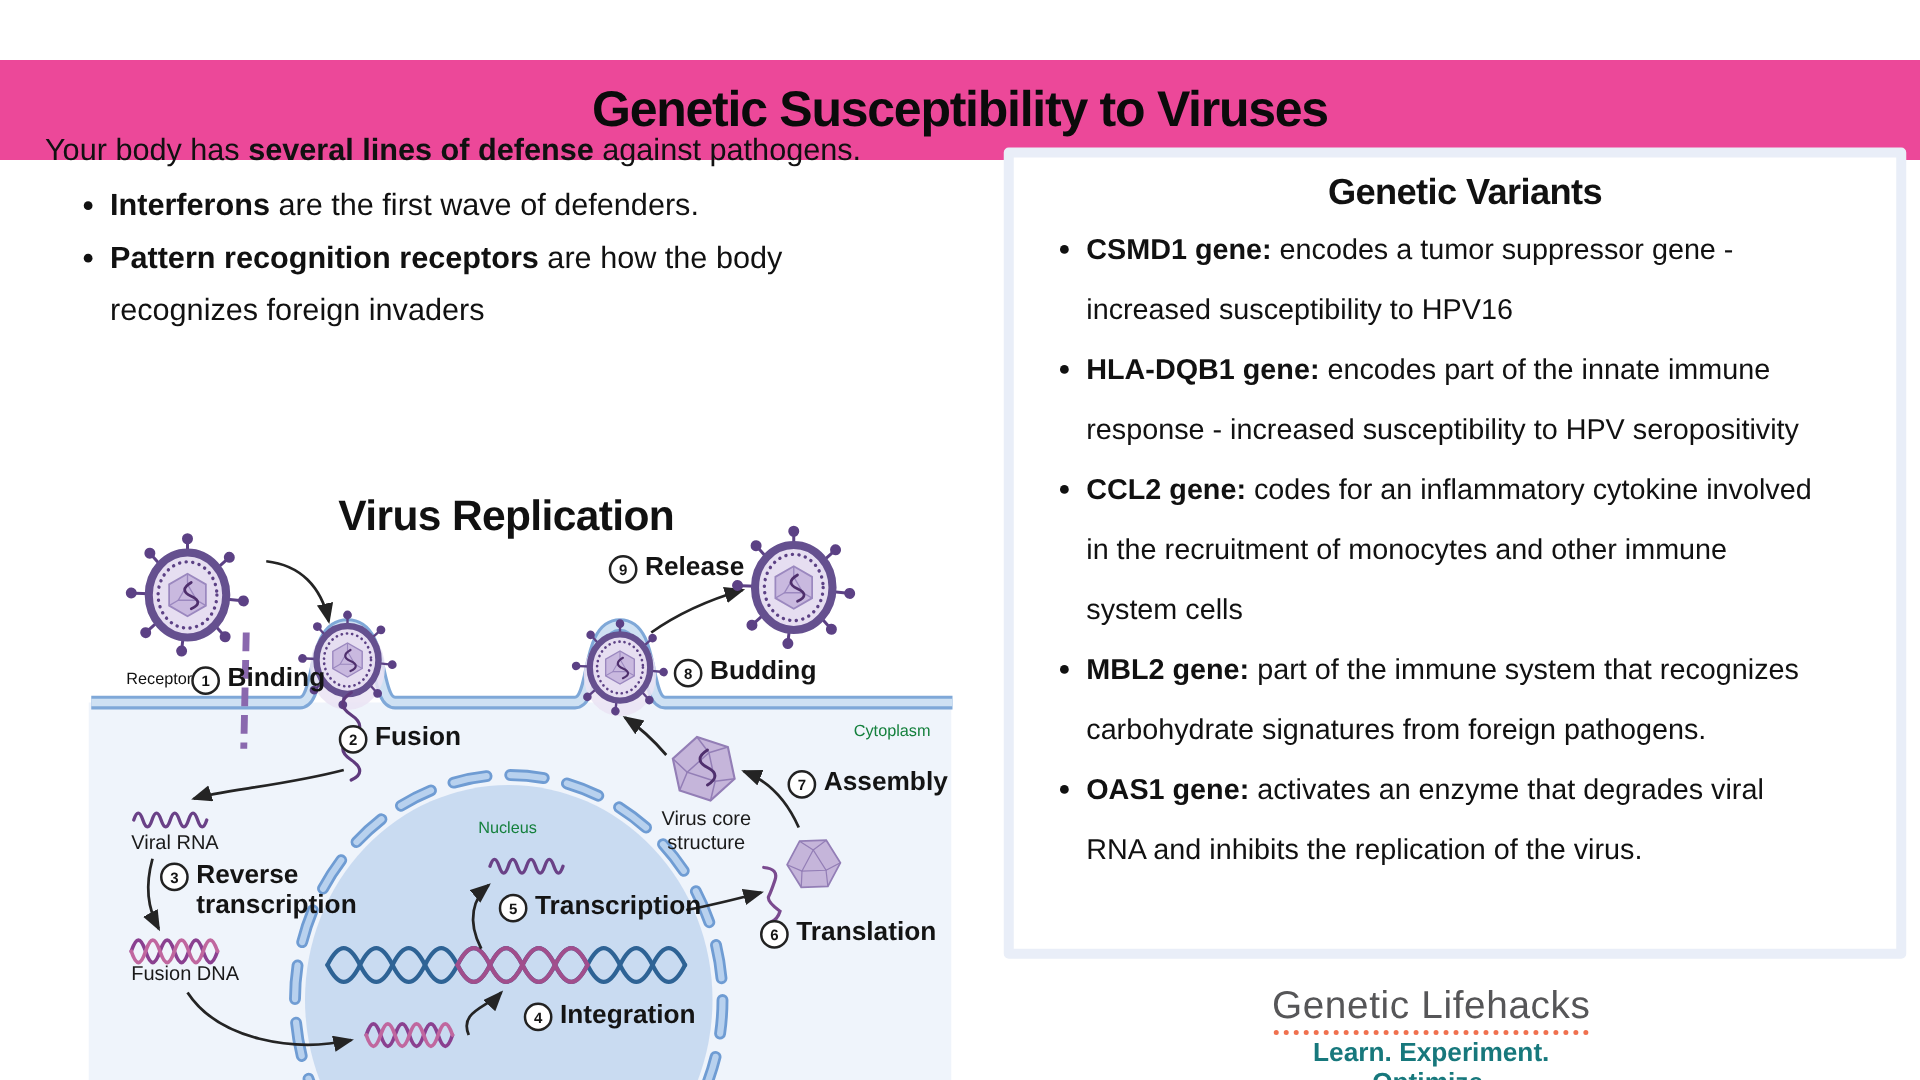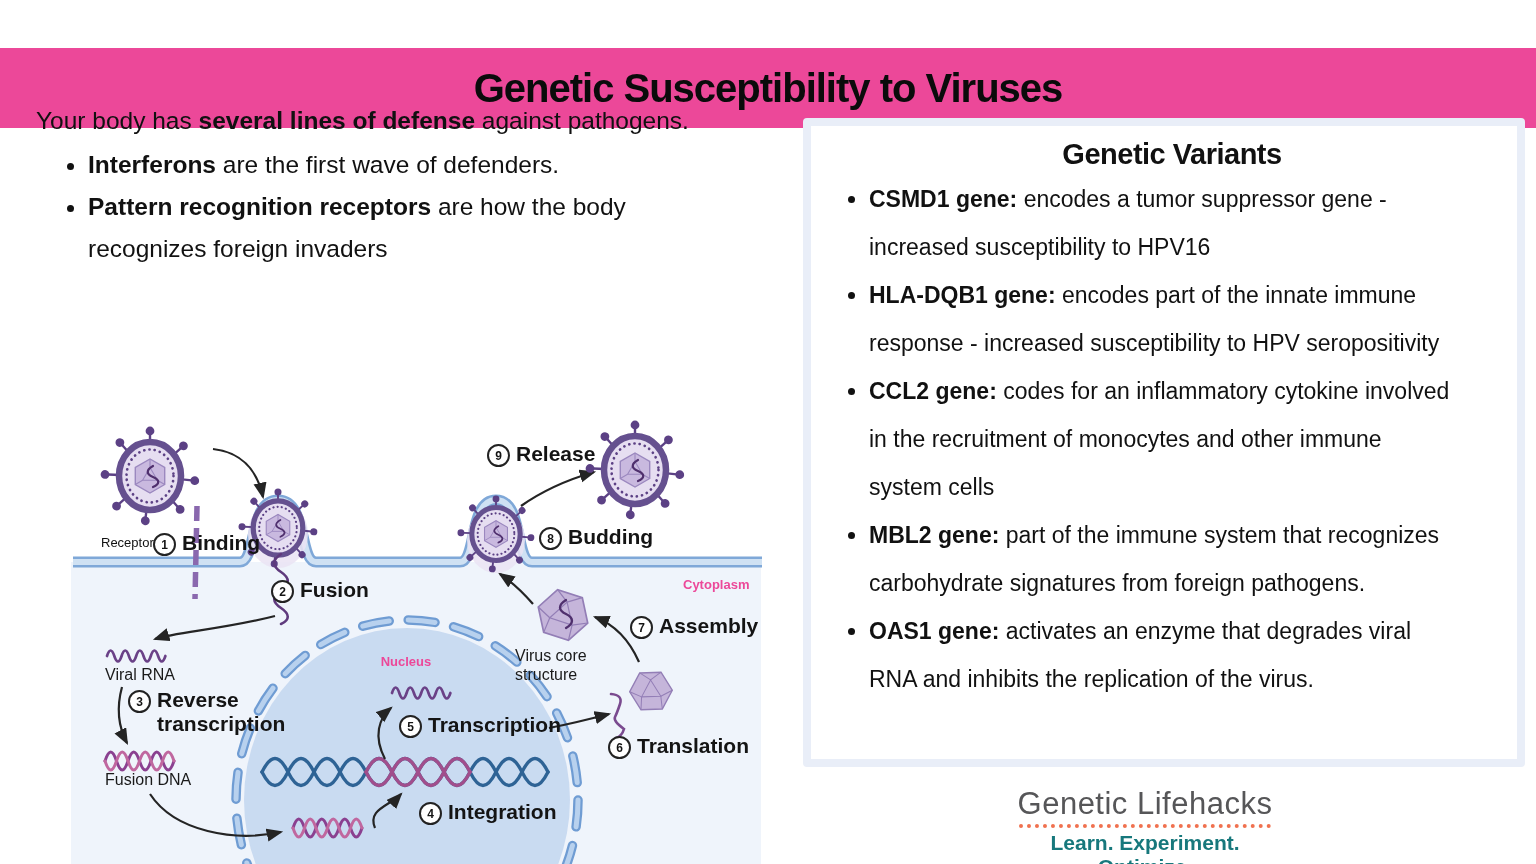--- a/index.html
+++ b/index.html
@@ -31,23 +31,23 @@
   }
   b{font-weight:bold;}
   
   .diagram{position:absolute;left:65px;top:394px;width:705px;height:470px;}
   .diagram .dg-title{
     position:absolute;left:0;top:0;width:680px;text-align:center;
     font-size:34px;font-weight:bold;letter-spacing:-0.5px;
   }
   .diagram svg{position:absolute;left:0;top:0;}
   .dlabel{position:absolute;font-size:13px;color:#111;}
-  .dlabel.blue{color:#ec4899;font-weight:bold;}
+  .dlabel.blue{color:#15803d;}
   .dlabel.md{font-size:16px;color:#1a1a1a;}
-  .dlabel.center{}
+  .dlabel.center{text-align:center;}
   .step{
     position:absolute;display:flex;align-items:flex-start;gap:6px;
     font-size:21px;font-weight:bold;color:#141414;line-height:24px;
   }
   .step .num{
     flex:0 0 auto;width:19px;height:19px;margin-top:2px;
     border:2px solid #222;border-radius:50%;background:#fff;
     font-size:12px;font-weight:bold;display:flex;align-items:center;justify-content:center;
   }
   .s1{left:88px;top:137px;}
@@ -208,20 +208,21 @@
 
     <ellipse cx="213" cy="140" rx="30" ry="34" fill="#eae3f3" opacity="0.85"></ellipse>
     <ellipse cx="431" cy="146" rx="29" ry="33" fill="#eae3f3" opacity="0.85"></ellipse>
     <use href="#virion" transform="translate(85,82)"></use>
     <use href="#virion" transform="translate(213,134) scale(0.8)"></use>
     <use href="#virion" transform="translate(431,140) scale(0.78)"></use>
     <use href="#virion" transform="translate(570,76)"></use>
     <path d="M216,160 c-9,6 -9,12 0,18 c9,6 9,12 0,18 c-9,6 -9,12 0,18 c9,6 9,12 0,16" fill="none" stroke="#5f3a7d" stroke-width="2.6" stroke-linecap="round"></path>
   </svg>
 
+  <div class="dg-title">Virus Replication</div>
 
   <div class="step s1">
       <span class="num">1</span>
       <span>Binding</span>
     </div>
   <div class="step s2">
       <span class="num">2</span>
       <span>Fusion</span>
     </div>
   <div class="step s3">

